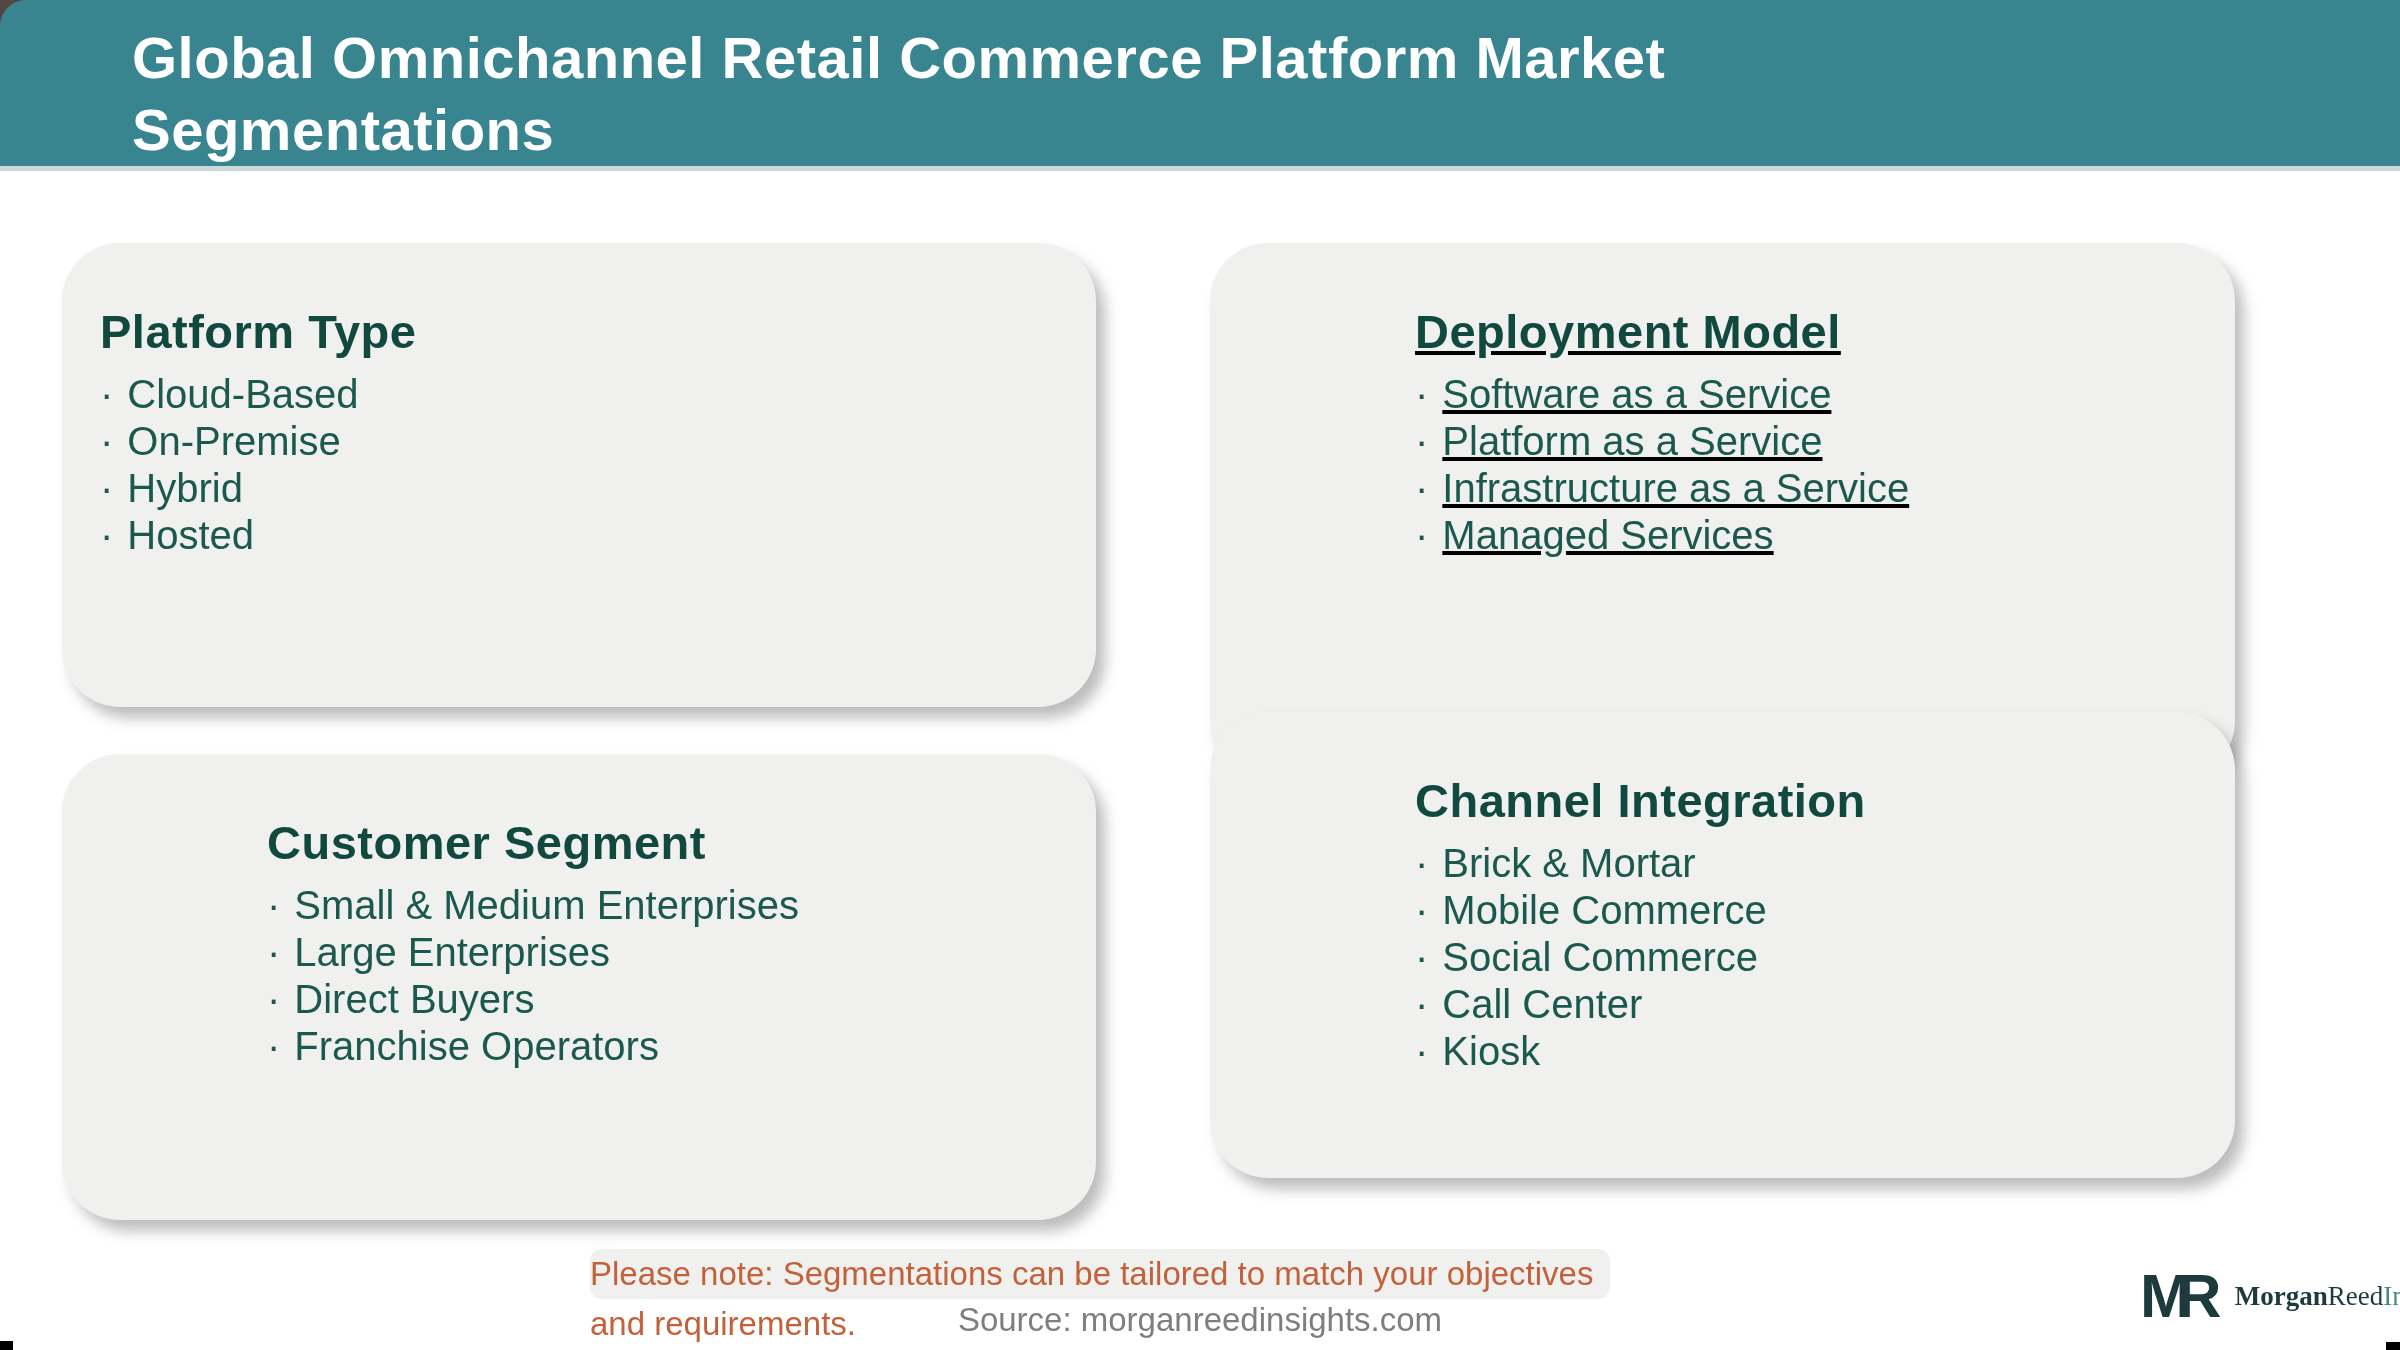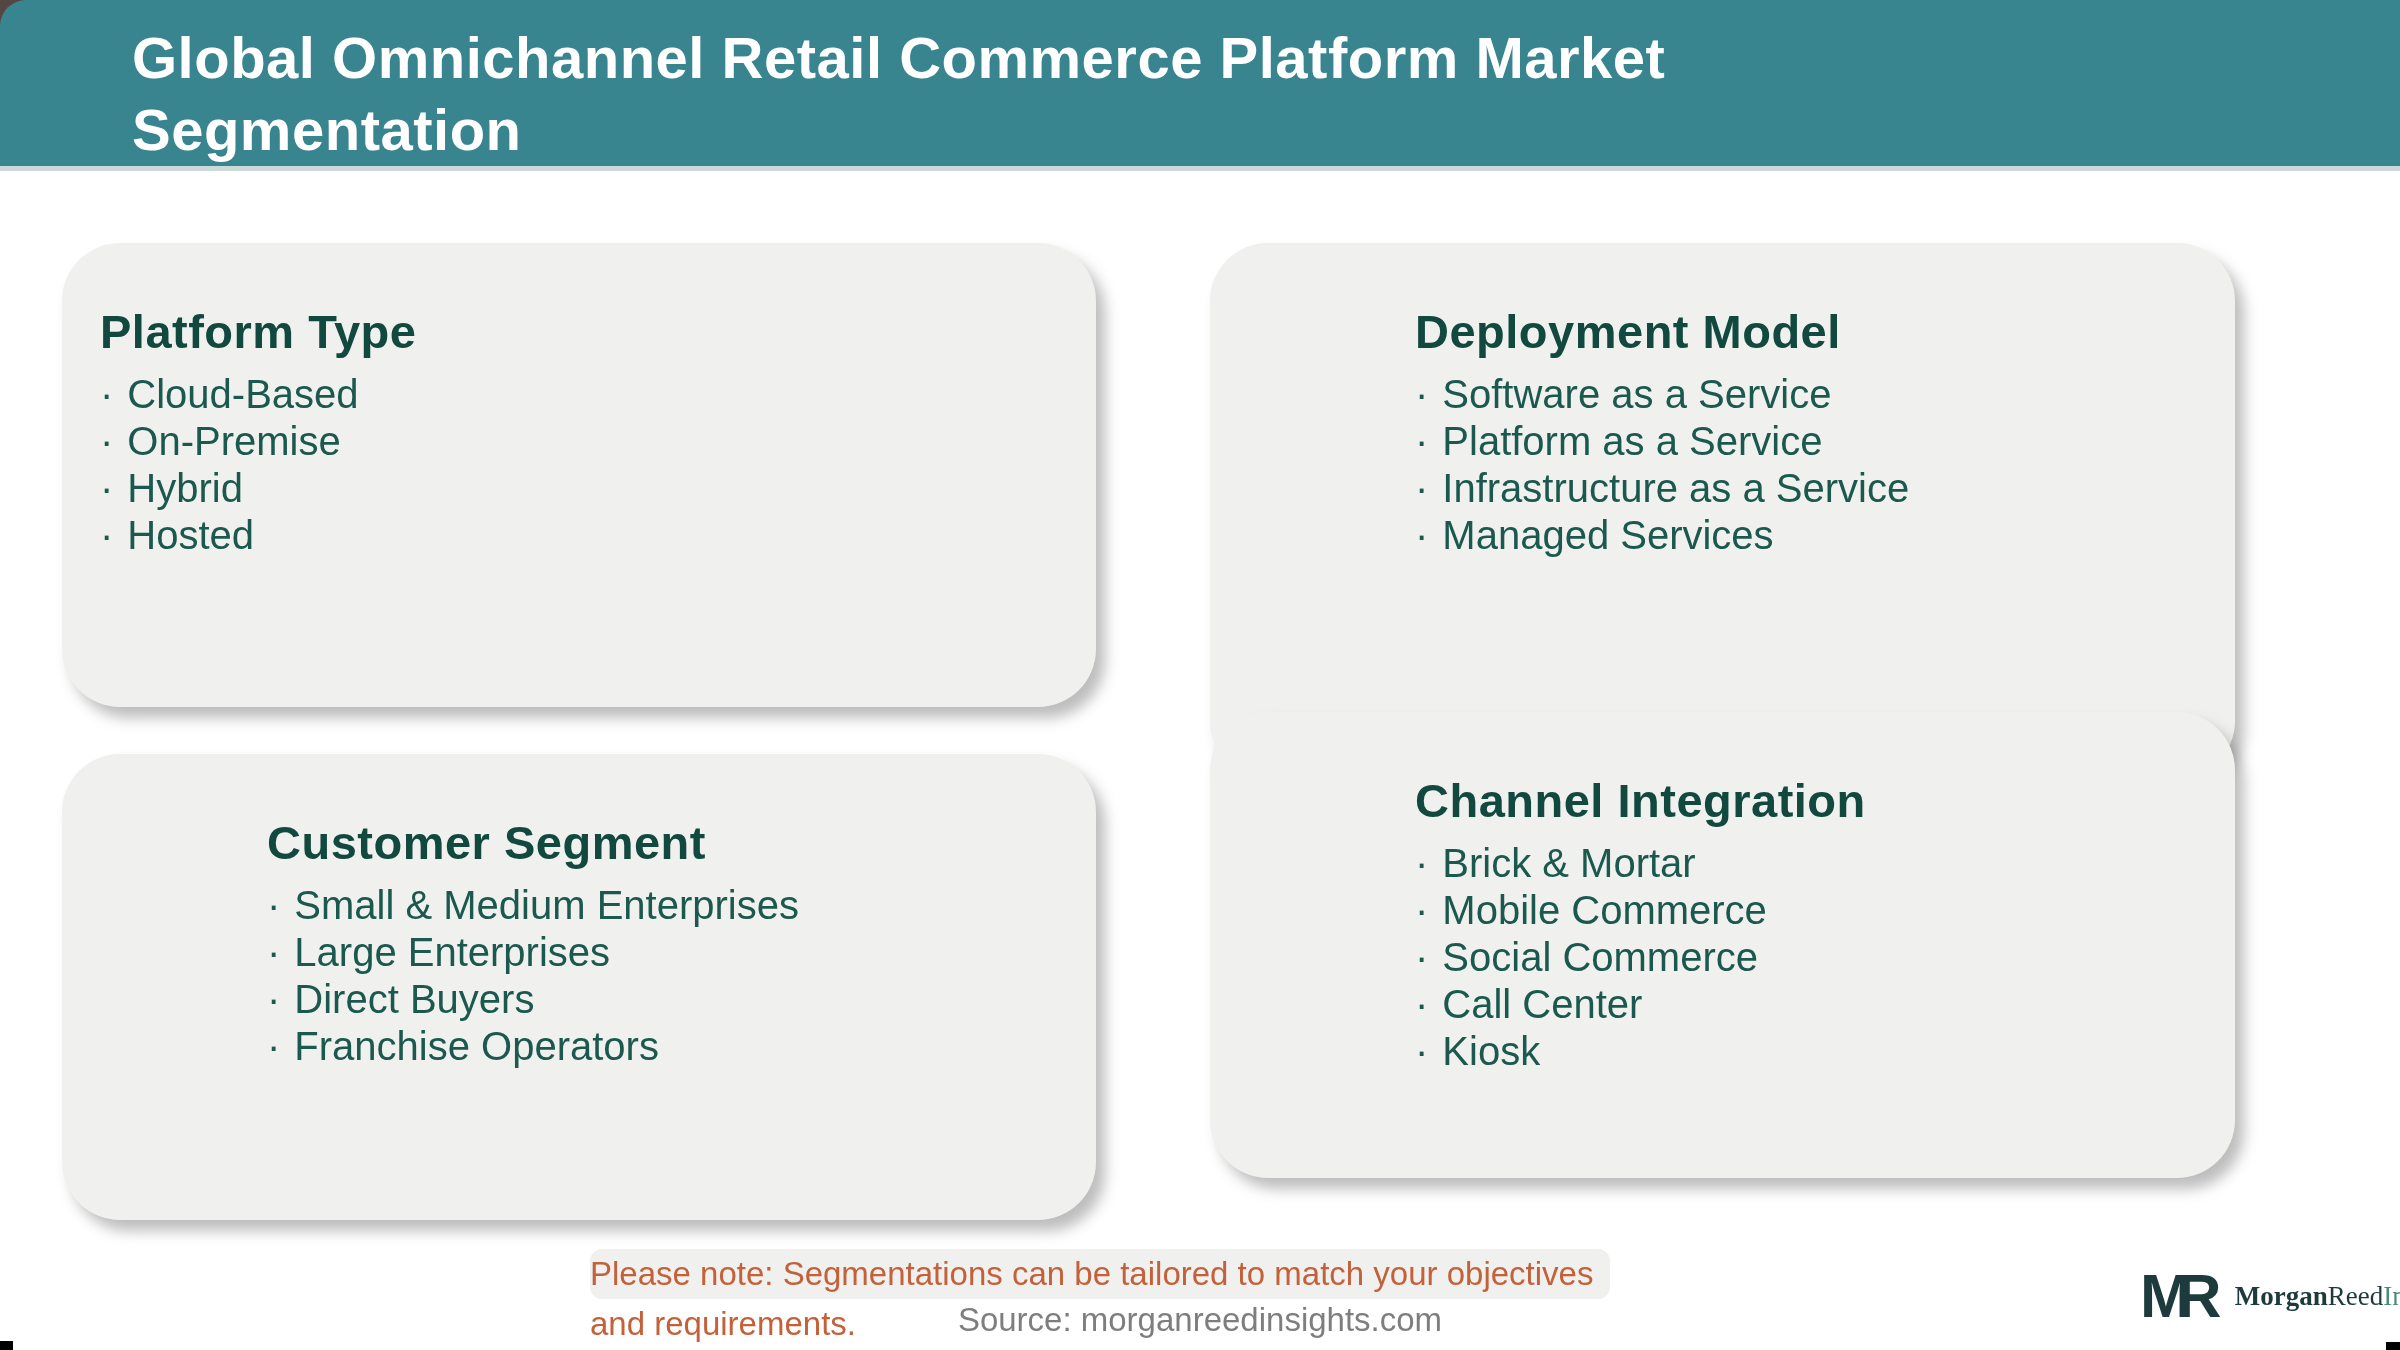--- a/index.html
+++ b/index.html
@@ -46,21 +46,21 @@
   }
 
   .card {
     position: absolute;
     background: var(--card-bg);
     border-radius: 58px;
     box-shadow: 9px 11px 14px rgba(90, 90, 90, 0.40);
     padding: 60px 40px 0 205px;
   }
   .card-1 { left: 62px;   top: 243px; width: 1034px; height: 464px; padding-left: 38px; }
-  .card-2 { left: 1210px; top: 243px; width: 1025px; height: 536px; }
+  .card-2 { left: 1210px; top: 243px; width: 1025px; height: 536px; text-decoration: underline; }
   .card-3 { left: 62px;   top: 754px; width: 1034px; height: 466px; }
   .card-4 { left: 1210px; top: 712px; width: 1025px; height: 466px; }
 
   .card-title {
     font-size: 47px; font-weight: bold; color: var(--heading-color);
     line-height: 58px; margin-bottom: 10px; letter-spacing: 0.5px;
   }
   .card-item {
     font-size: 40px; color: var(--item-color);
     line-height: 47px; white-space: nowrap;
@@ -115,21 +115,21 @@
   .corner-mark-right { left: 2386px; top: 1342px; width: 14px; height: 8px; }
 </style>
 </head>
 <body>
 
 <div class="corner-backer"></div>
 
 <div class="header">
   <div class="title-block">
     <div class="title-line">Global Omnichannel Retail Commerce Platform Market</div>
-    <div class="title-line">Segmentation</div>
+    <div class="title-line">Segmentations</div>
   </div>
 </div>
 
 <div class="card card-1">
   <div class="card-title">Platform Type</div>
   <div class="card-item">Cloud-Based</div>
   <div class="card-item">On-Premise</div>
   <div class="card-item">Hybrid</div>
   <div class="card-item">Hosted</div>
 </div>

